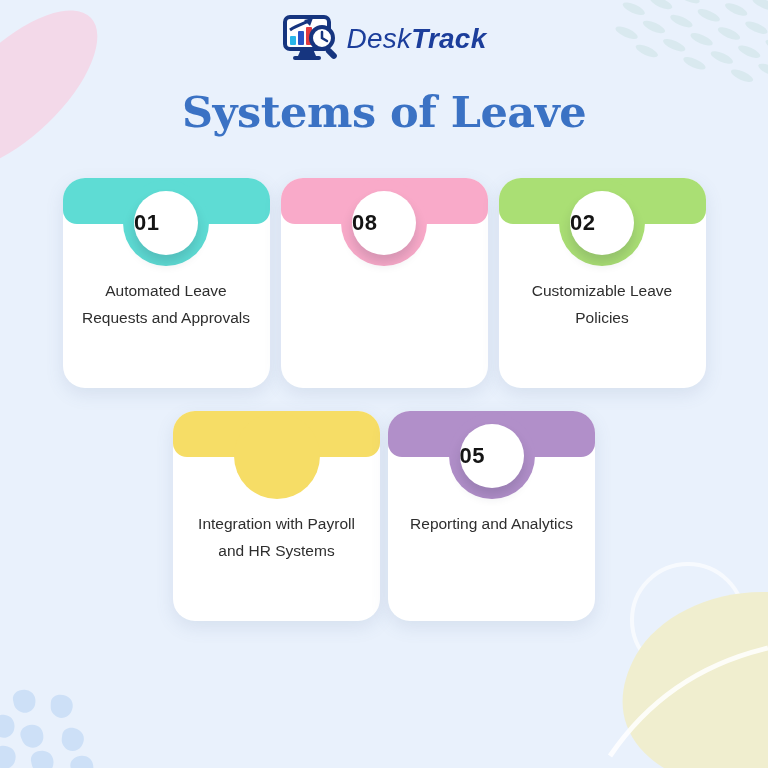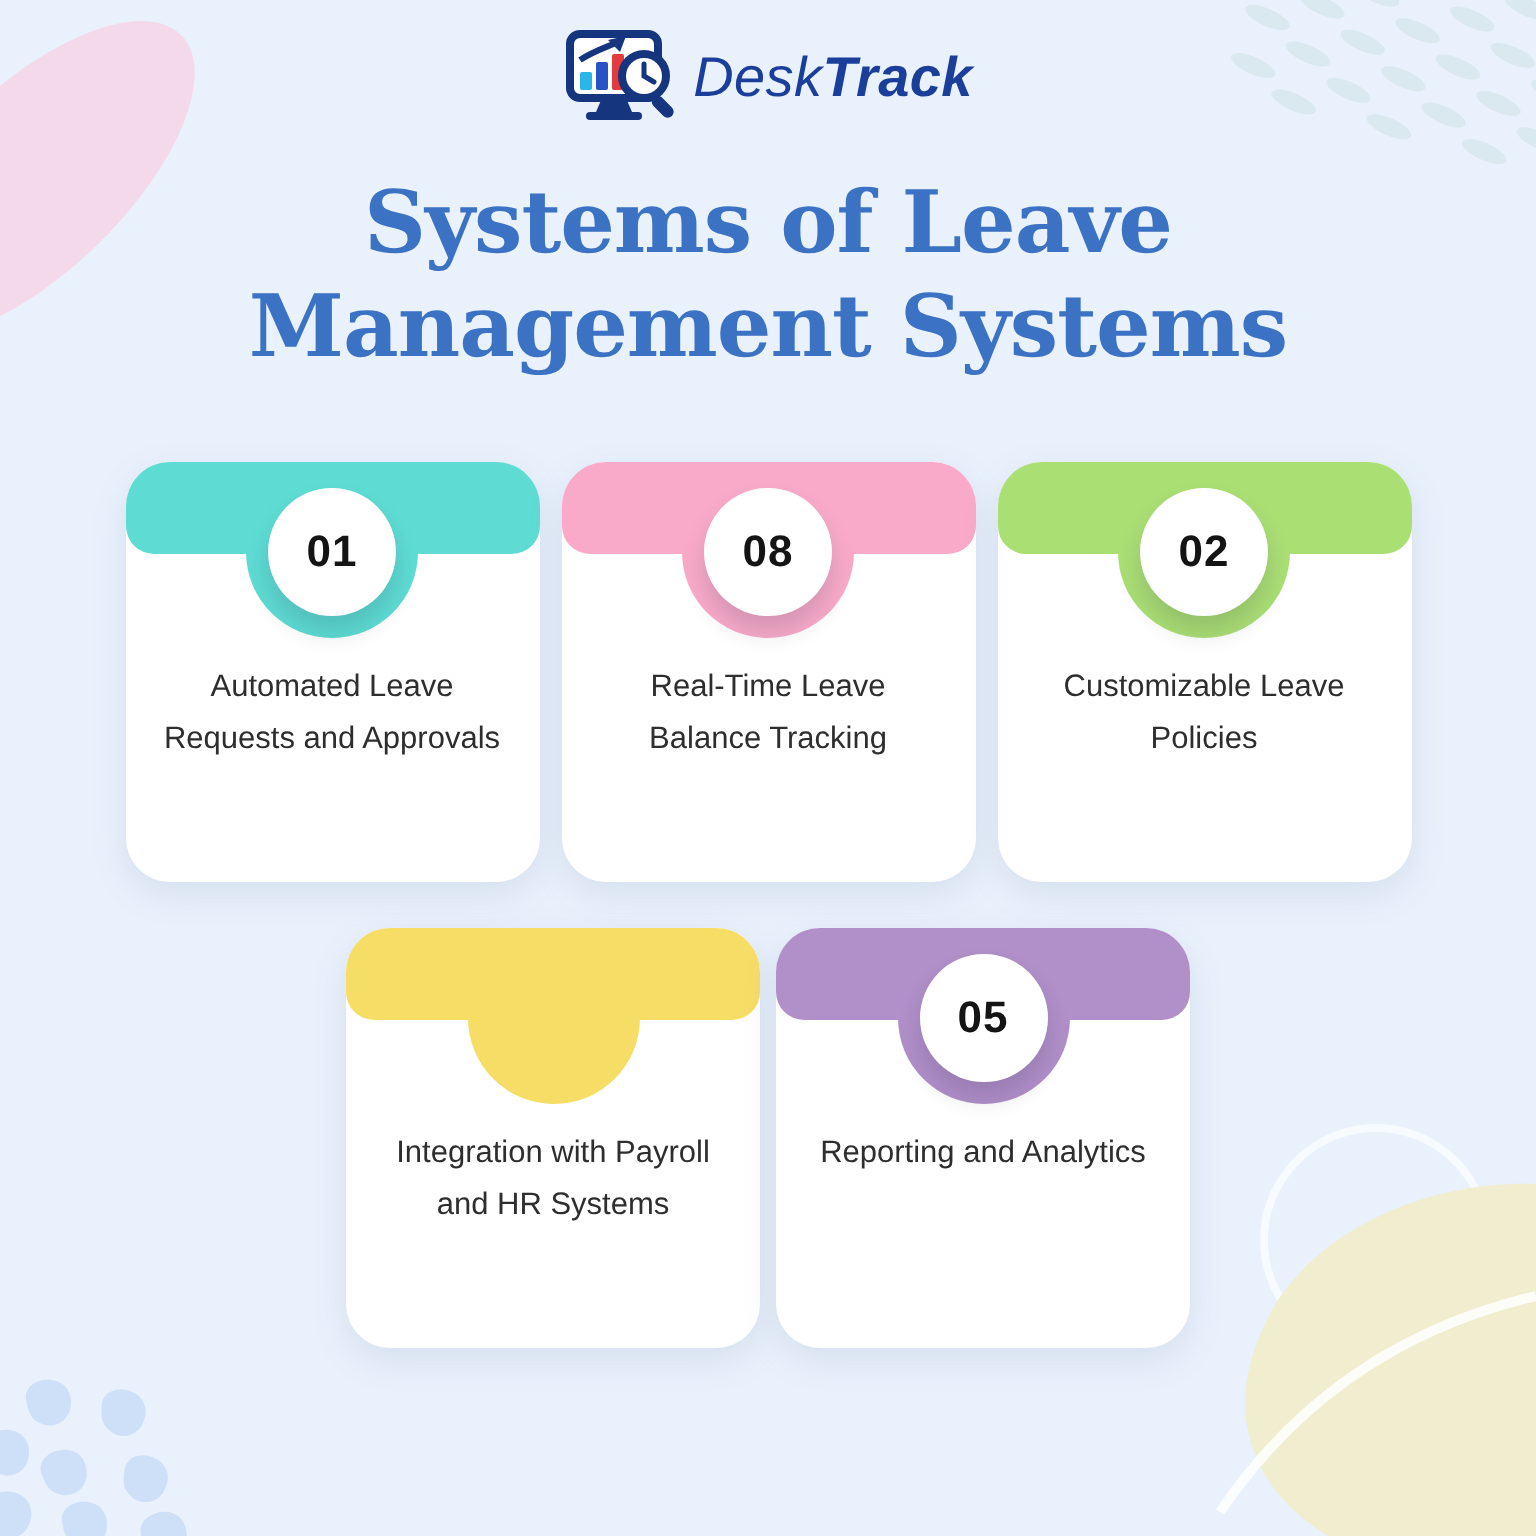--- a/index.html
+++ b/index.html
@@ -36,21 +36,21 @@
     background:var(--hc);border-radius:22px 22px 14px 14px;
   }
   .card-collar{
     position:absolute;top:2px;left:50%;margin-left:-43px;
     width:86px;height:86px;border-radius:50%;background:var(--hc);
   }
   .num-circle{
     position:absolute;top:13px;left:50%;margin-left:-32px;
     width:64px;height:64px;border-radius:50%;background:#ffffff;
     box-shadow:0 8px 12px rgba(30,40,60,.16);
-    display:flex;align-items:center;justify-content:center;
+    display:flex;align-items:center;
     font-weight:700;font-size:22px;letter-spacing:.5px;color:#141414;
   }
   .card-label{
     position:absolute;top:100px;left:50%;transform:translateX(-50%);
     width:172px;text-align:center;
     font-size:15.5px;line-height:1.7;color:#2e2e2e;
   }
 </style>
 </head>
 <body style="background: rgb(233, 241, 252);">
@@ -136,41 +136,39 @@
       <path d="M40 18 L 40 24 L 45 27" stroke="#16357f" stroke-width="2.5" fill="none" stroke-linecap="round"></path>
       <rect x="46" y="33" width="6" height="13" rx="3" transform="rotate(-45 49 39)" fill="#16357f"></rect>
     </svg>
     <div class="logo-text" style="color: rgb(28, 62, 155);">
       <span class="desk">Desk</span><span class="track">Track</span>
     </div>
   </div>
 
   <h1 class="page-title" style="color: rgb(59, 114, 196);">
     <span>Systems of Leave</span>
-    <span>Management Systems</span>
   </h1>
 
   <div class="rows">
 
     <div class="row">
       <div class="card" style="--hc: #5edcd4;">
         <div class="card-head"></div>
         <div class="card-collar"></div>
         <div class="num-circle">
           <span>01</span>
         </div>
         <div class="card-label">Automated Leave Requests and Approvals</div>
       </div>
       <div class="card" style="--hc: #f9aac9;">
         <div class="card-head"></div>
         <div class="card-collar"></div>
         <div class="num-circle">
           <span>08</span>
         </div>
-        <div class="card-label">Real-Time Leave Balance Tracking</div>
       </div>
       <div class="card" style="--hc: #aadf74;">
         <div class="card-head"></div>
         <div class="card-collar"></div>
         <div class="num-circle">
           <span>02</span>
         </div>
         <div class="card-label">Customizable Leave Policies</div>
       </div>
     </div>

